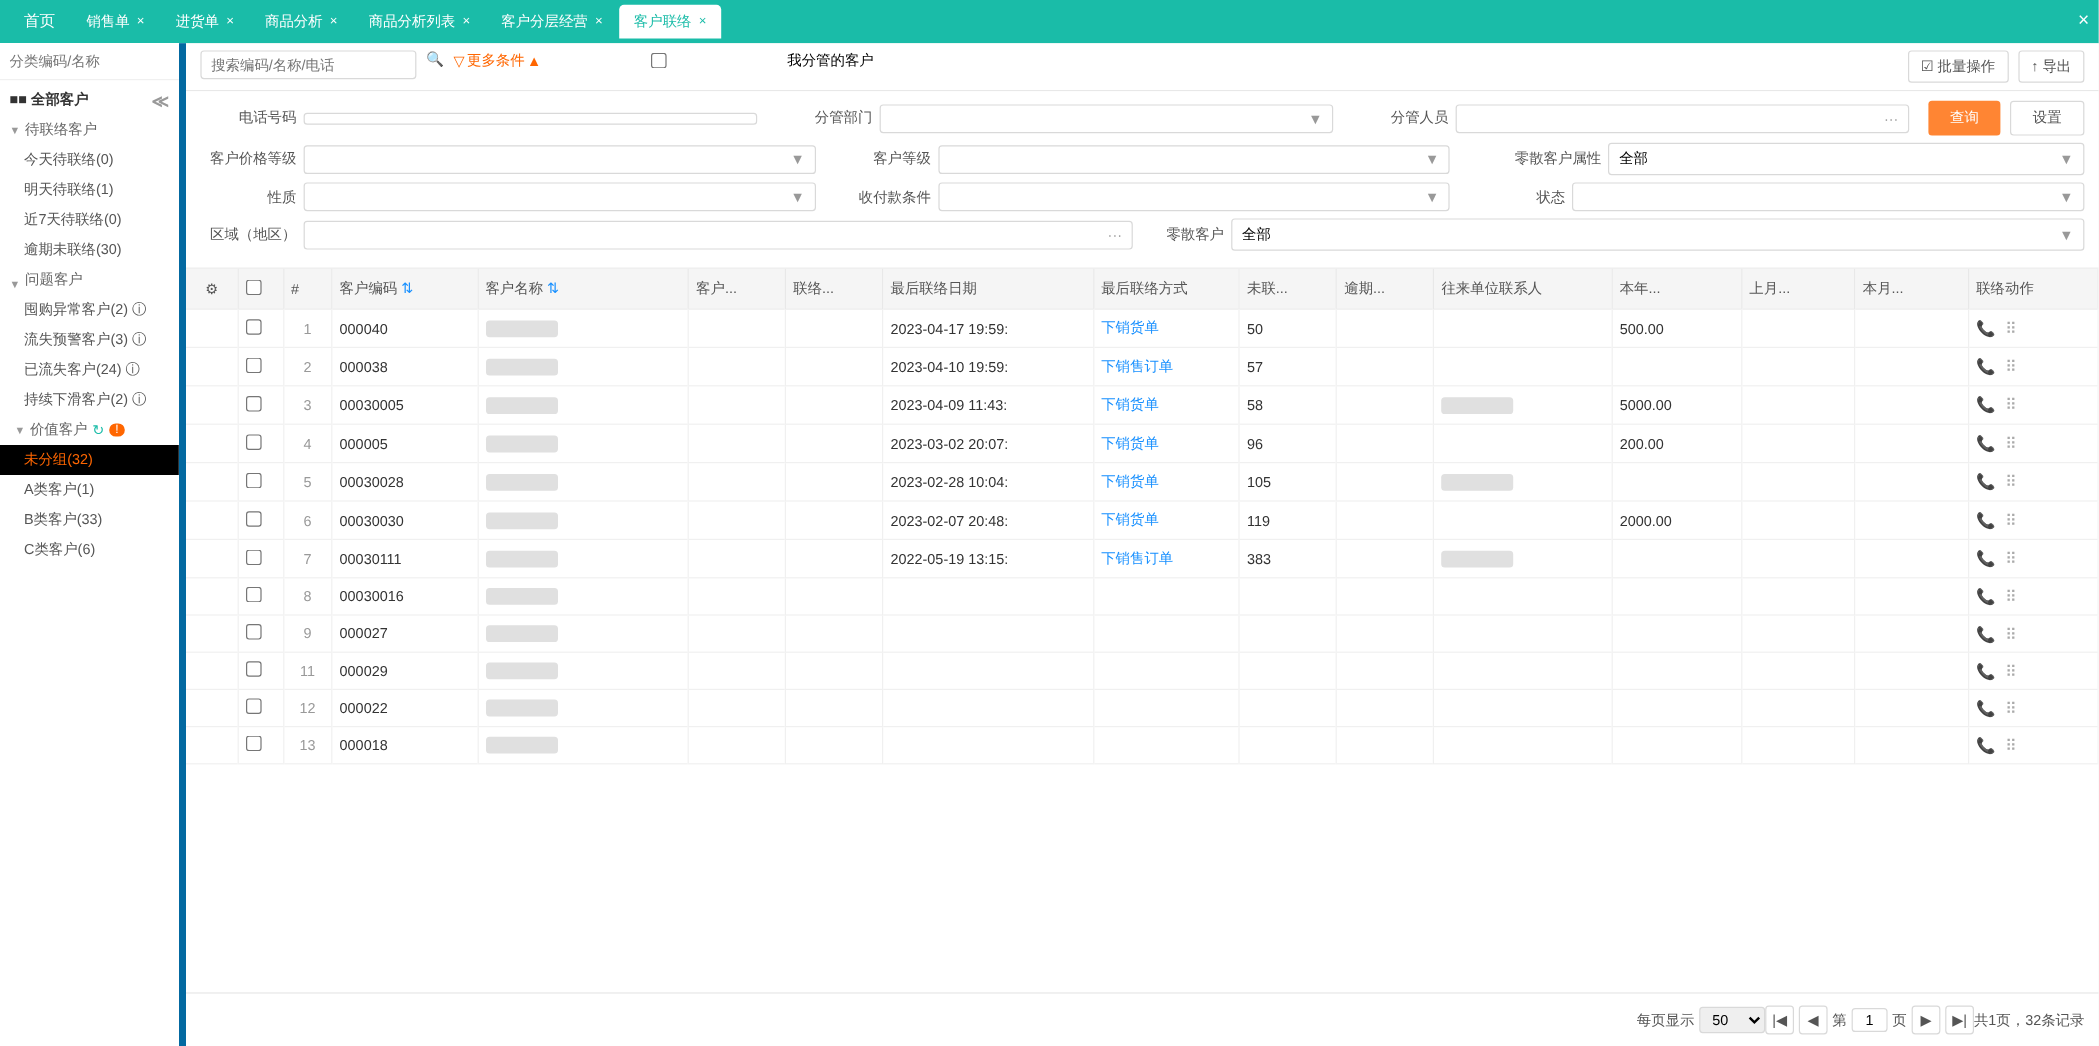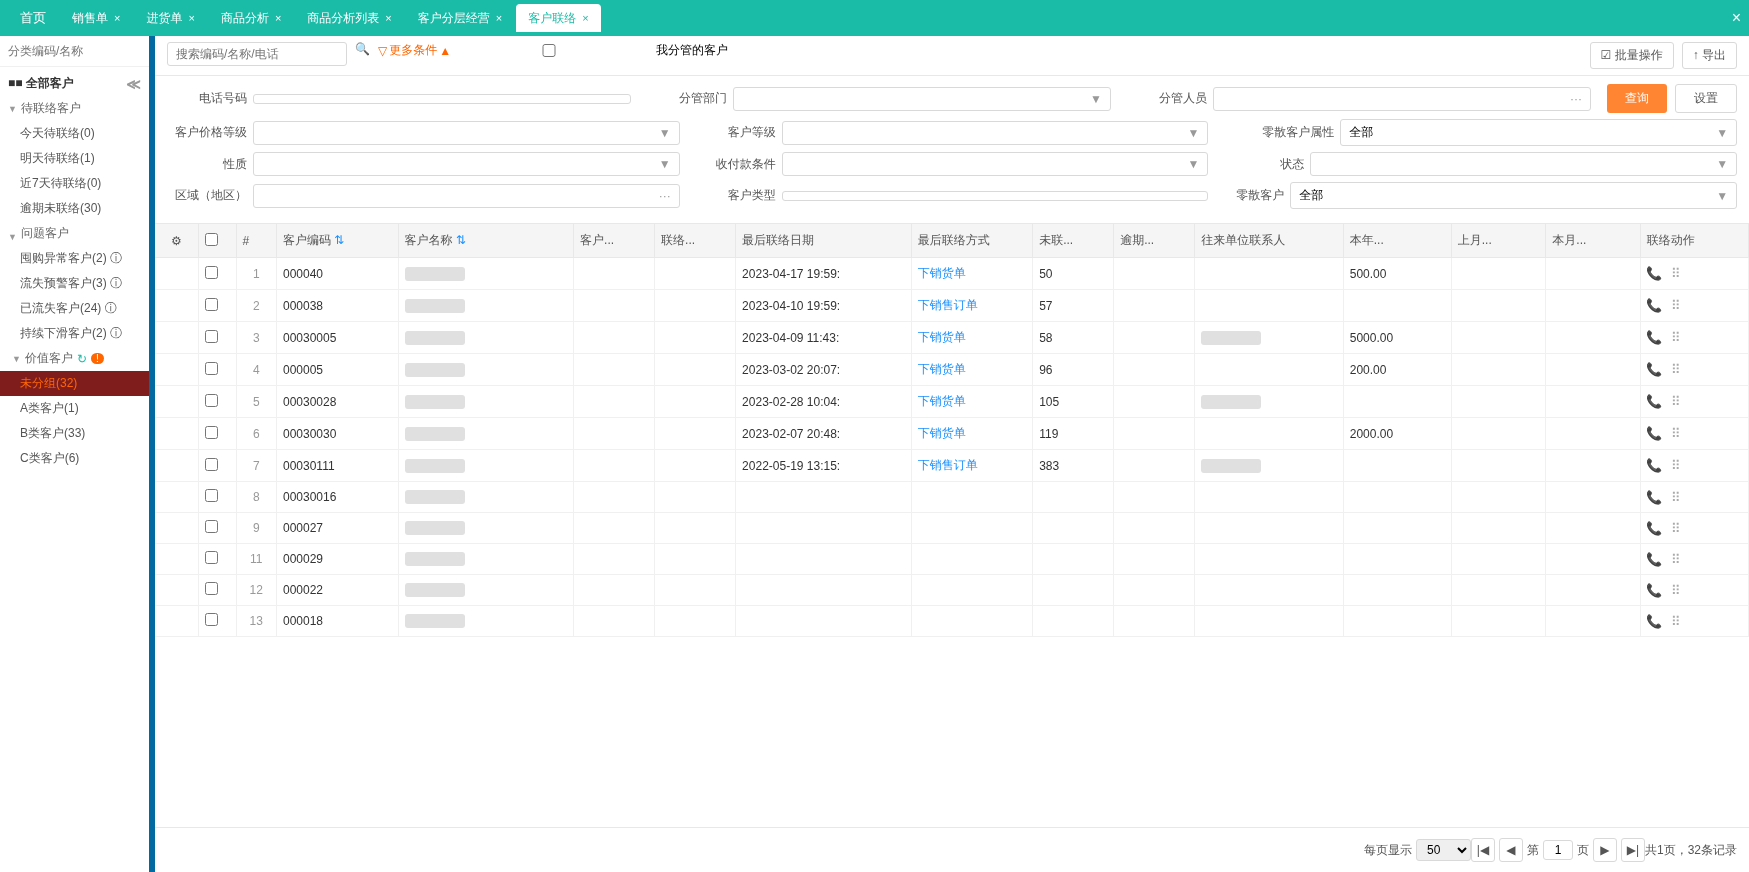--- a/index.html
+++ b/index.html
@@ -84,21 +84,21 @@
       display: flex;
       align-items: center;
       gap: 4px;
     }
     .sidebar-group-label:before { content: '▼'; font-size: 9px; color: #999; }
     .sidebar-item {
       padding: 4px 8px 4px 20px;
       color: #555;
       cursor: pointer;
     }
-    .sidebar-item.active { background: #7f1d1d; color: #ff6600; }
+    .sidebar-item.active { background: #000000; color: #ff6600; }
     .sidebar-problem-label {
       padding: 4px 8px;
       color: #666;
       cursor: pointer;
       display: flex;
       align-items: flex-end;
       gap: 4px;
     }
     .sidebar-problem-label:before { content: '▼'; font-size: 9px; color: #999; }
     .sidebar-value-label {
@@ -503,26 +503,20 @@
       </div>
       <div class="adv-filter-row">
         <div class="adv-filter-field">
           <label>区域（地区）</label>
           <div class="field-input">
               <span></span>
               <span class="arrow">···</span>
             </div>
         </div>
         <div class="adv-filter-field">
-          <label>客户类型</label>
-          <div class="field-input">
-              <span></span>
-            </div>
-        </div>
-        <div class="adv-filter-field">
           <label style="width:60px;">零散客户</label>
           <div class="field-input">
               <span>全部</span>
               <span class="arrow">▼</span>
             </div>
         </div>
       </div>
     </div>
 
     <div class="table-area">

